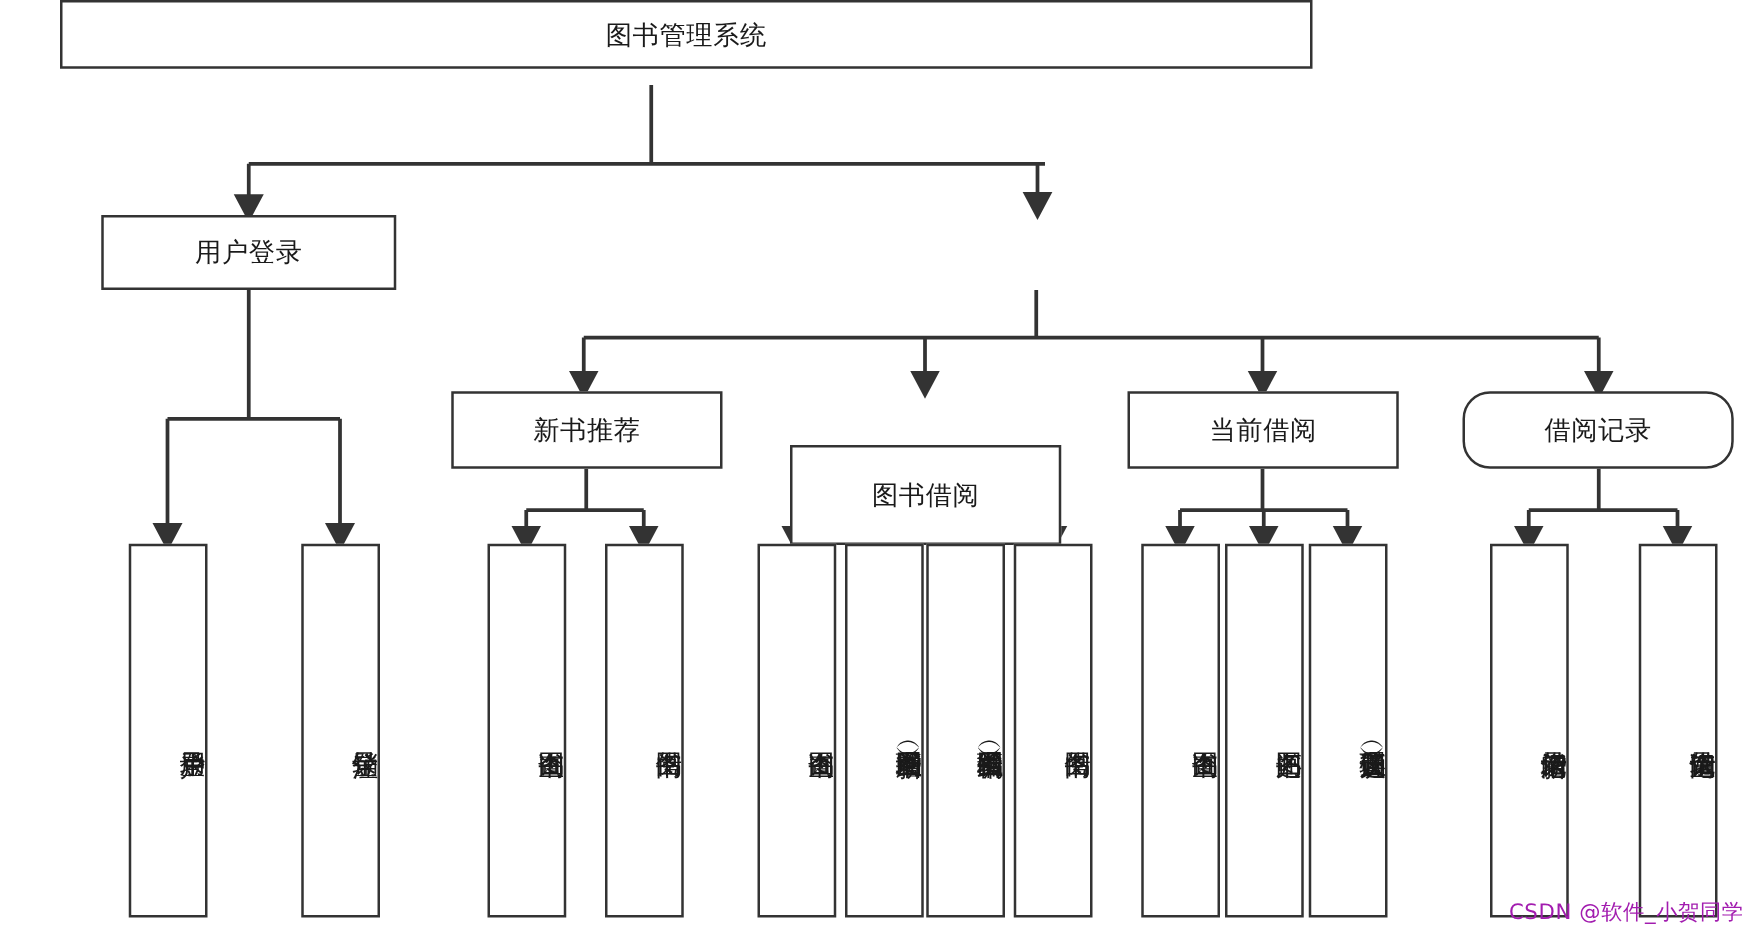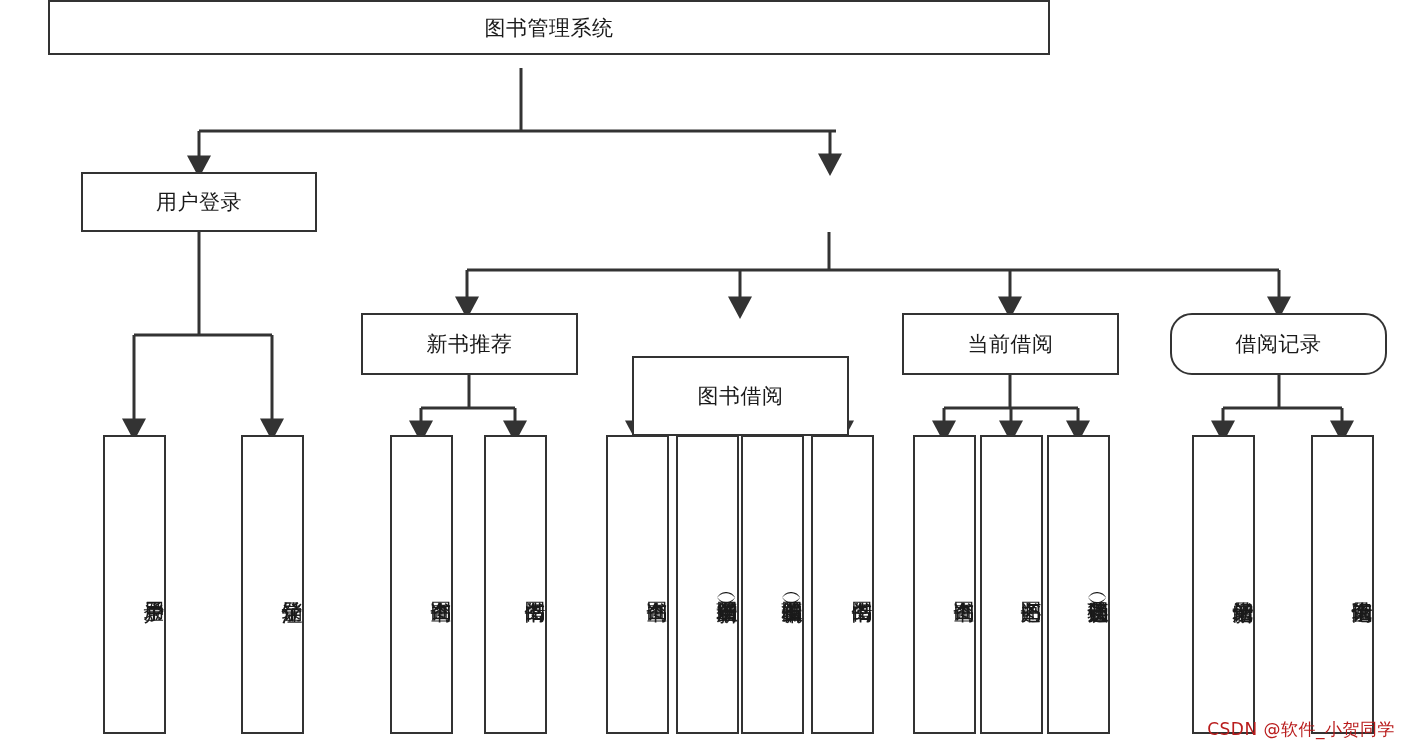--- a/index.html
+++ b/index.html
@@ -52,21 +52,21 @@
   .node.vert .vtxt {
     writing-mode: vertical-rl;
     text-orientation: upright;
     display: block;
   }
   .watermark {
     position: absolute;
     right: 10px;
     bottom: 6px;
     font-size: 17px;
-    color: #b91c1c;
+    color: #a21caf;
     letter-spacing: 0.5px;
     z-index: 5;
     white-space: nowrap;
   }
 </style>
 </head>
 <body>
 
 <div id="canvas">
 

